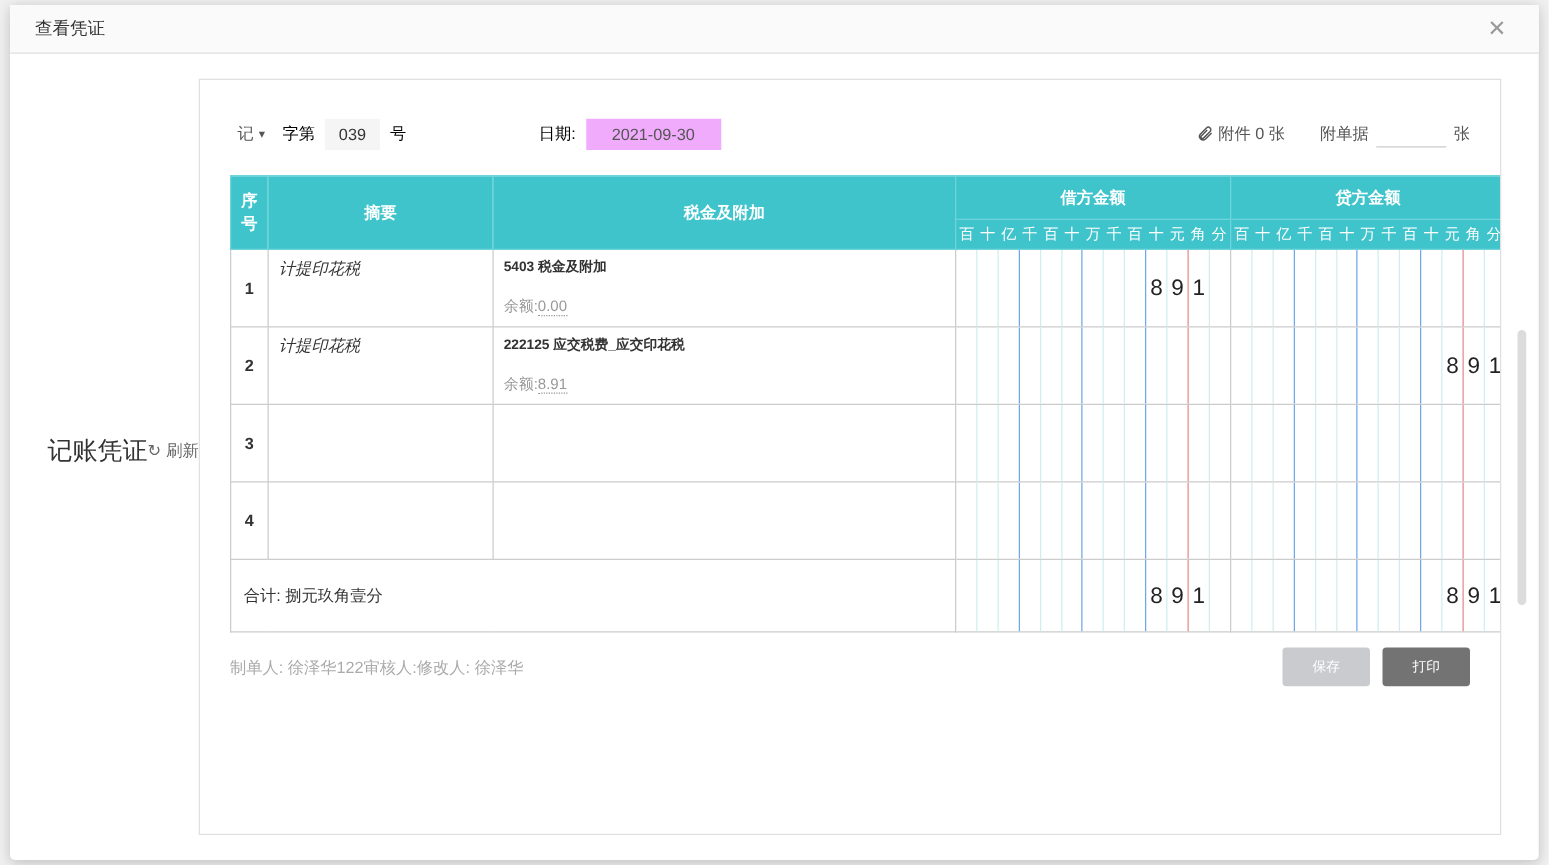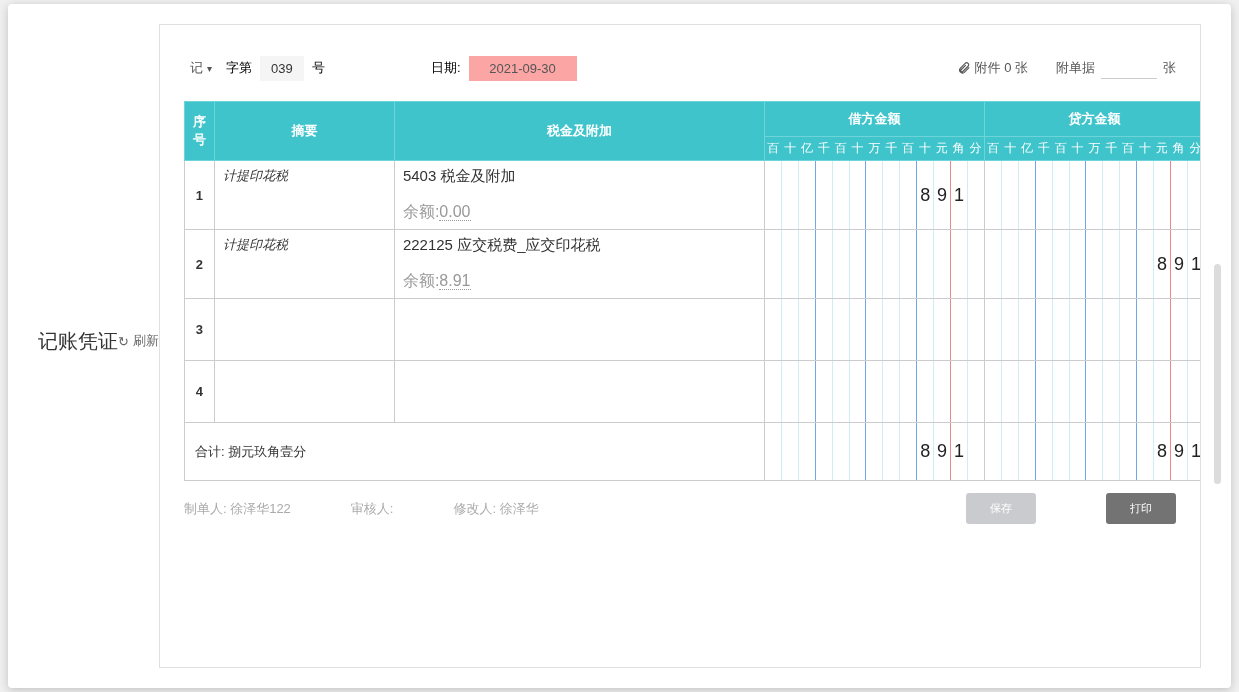--- a/index.html
+++ b/index.html
@@ -88,21 +88,21 @@
   width: 44px;
   border: none;
   background: #f5f5f5;
   text-align: center;
   padding: 5px 4px;
   font-size: 13px;
   color: #333;
 }
 .v-date-input {
   border: none;
-  background: #fca5a5;
+  background: #f0abfc;
   padding: 5px 10px;
   font-size: 13px;
   color: #555;
   width: 108px;
   text-align: center;
 }
 .spacer { flex: 1; }
 .attach-link {
   color: #555;
   cursor: pointer;
@@ -184,40 +184,39 @@
   padding: 6px 8px;
   height: 62px;
 }
 .voucher-table tbody td.seq {
   text-align: center;
   vertical-align: middle;
   font-weight: bold;
   color: #333;
 }
 .summary-text { color: #333; font-size: 13px; font-style: italic; }
-.subject-text { color: #333; font-weight: normal; font-size: 15px; }
+.subject-text { color: #333; font-weight: bold; font-size: 11px; }
 .balance-text {
   color: #999;
-  font-size: 16px;
+  font-size: 12px;
   margin-top: 16px;
 }
 .balance-text .bal-val { border-bottom: 1px dotted #999; }
 tr.total-row td {
   height: 58px;
   vertical-align: middle;
   font-weight: normal;
   padding: 10px 10px;
 }
 .voucher-footer {
   display: flex;
   align-items: center;
   margin-top: 12px;
   font-size: 13px;
   color: #aaa;
-  gap: 60px;
 }
 .voucher-footer .spacer { flex: 1; }
 .btn {
   padding: 8px 24px;
   border: none;
   border-radius: 3px;
   font-size: 11px;
   cursor: pointer;
   margin-left: 10px;
   text-align: center;
@@ -242,20 +241,24 @@
   text-align: center;
   font-size: 12px;
   color: #fff;
 }
 </style>
 </head>
 <body>
 
 <div class="modal">
 
+  <div class="modal-header">
+    <div class="modal-title">查看凭证</div>
+    <div class="close-btn">✕</div>
+  </div>
 
   <div class="modal-body">
 
     <div class="body-top">
       <div class="page-title">记账凭证</div>
       <div class="refresh">
         <span>↻</span>
         <span>刷新</span>
       </div>
     </div>

